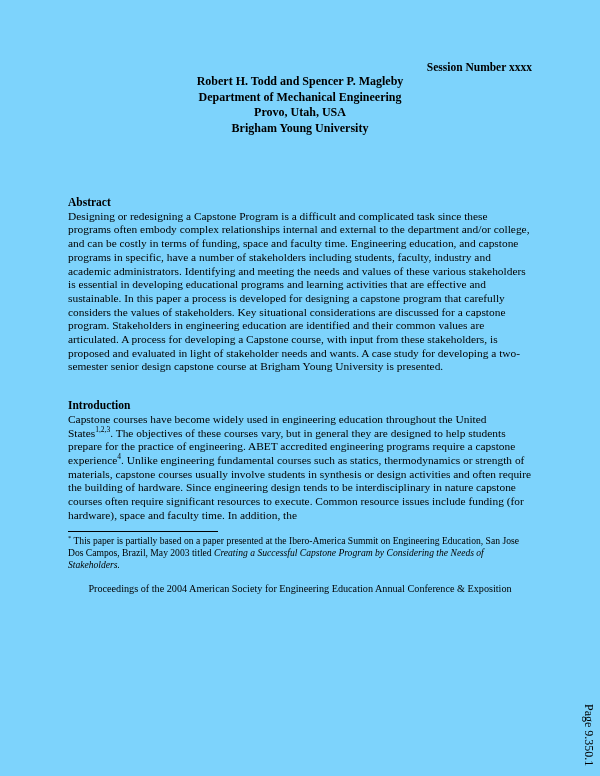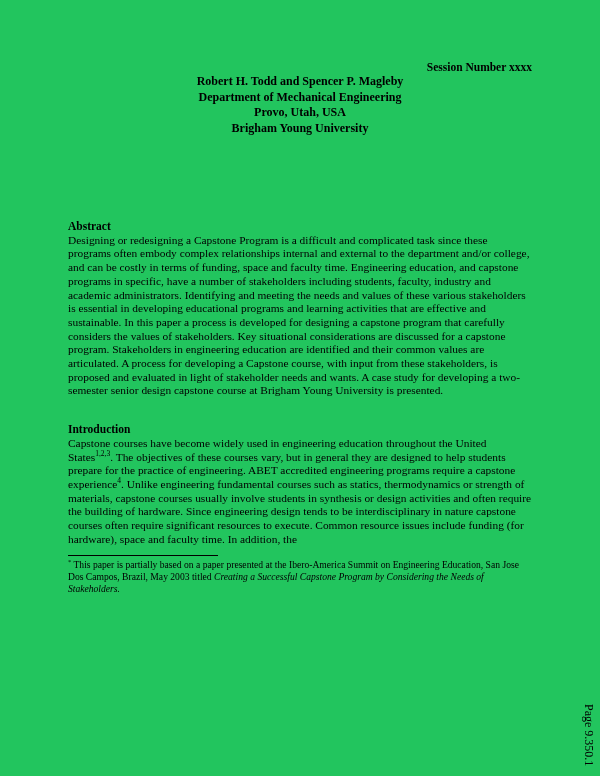--- a/index.html
+++ b/index.html
@@ -5,21 +5,21 @@
   html, body {
     margin: 0;
     padding: 0;
     background: #ffffff;
   }
   .page {
     position: relative;
     width: 600px;
     height: 776px;
     box-sizing: border-box;
-    background: #22c55e;
+    background: #7dd3fc;
     color: #000000;
     font-family: "Liberation Serif", "DejaVu Serif", serif;
     padding: 60px 68px 0 68px;
     overflow: hidden;
   }
   .session {
     text-align: right;
     font-weight: bold;
     font-size: 11.5px;
     line-height: 14px;
@@ -41,21 +41,21 @@
     font-size: 12px;
     line-height: 15.5px;
   }
   .section-heading {
     margin: 0;
     font-weight: bold;
     font-size: 11.5px;
     line-height: 13.7px;
   }
   .abstract-heading {
-    margin-top: 84px;
+    margin-top: 60px;
   }
   .intro-heading {
     margin-top: 25px;
   }
   .body-text {
     margin: 0;
     font-size: 11.4px;
     line-height: 13.7px;
     text-align: left;
   }
@@ -122,17 +122,18 @@
   <h2 class="section-heading intro-heading">Introduction</h2>
 
   <p class="body-text"><span>Capstone courses have become widely used in engineering education throughout the United States</span><sup>1,2,3</sup><span>.  The objectives of these courses vary, but in general they are designed to help students prepare for the practice of engineering.  ABET accredited engineering programs require a capstone experience</span><sup>4</sup><span>.  Unlike engineering fundamental courses such as statics, thermodynamics or strength of materials, capstone courses usually involve students in synthesis or design activities and often require the building of hardware.  Since engineering design tends to be interdisciplinary in nature capstone courses often require significant resources to execute.  Common resource issues include funding (for hardware), space and faculty time.  In addition, the</span></p>
 
   <div class="footnote-block">
     <hr class="footnote-rule">
     <div class="footnote"><sup>*</sup><span> This paper is partially based on a paper presented at the Ibero-America Summit on Engineering Education, San Jose Dos Campos, Brazil, May 2003 titled </span><em>Creating a Successful Capstone Program by Considering the Needs of Stakeholders.</em></div>
   </div>
 
   <div class="page-footer">
+    <div>Proceedings of the 2004 American Society for Engineering Education Annual Conference &amp; Exposition</div>
   </div>
 
   <div class="page-number">Page 9.350.1</div>
 
 </div>
 
 </body></html>

